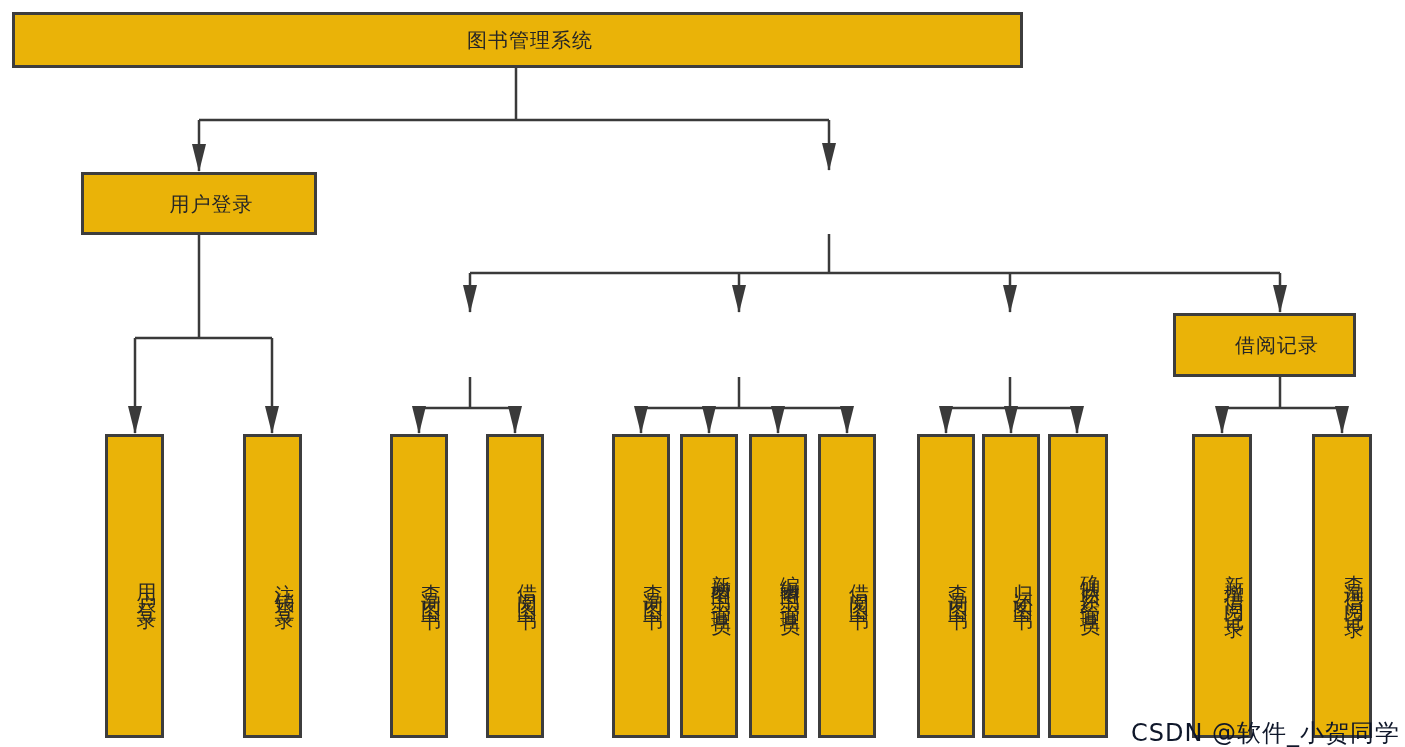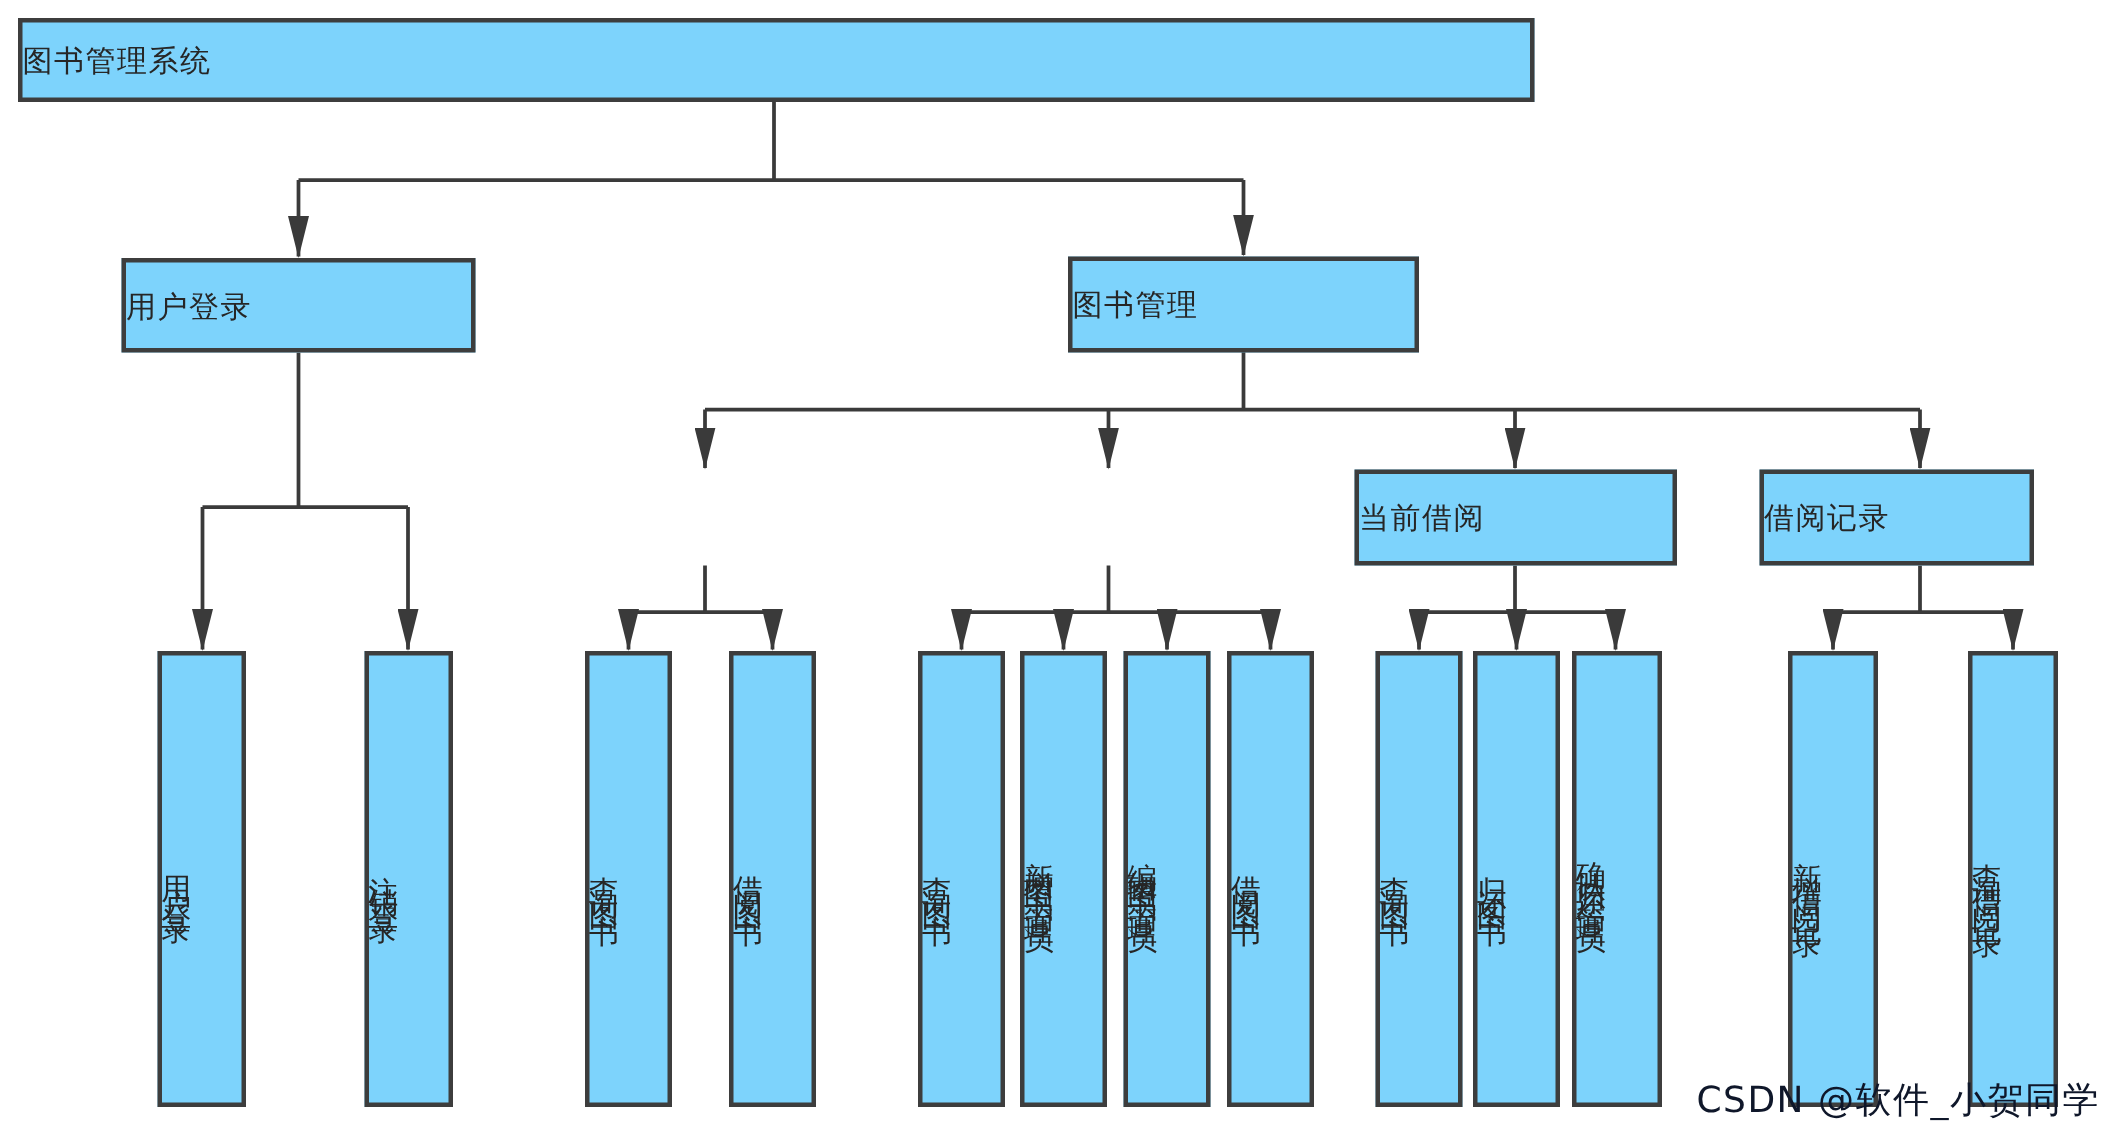--- a/index.html
+++ b/index.html
@@ -18,28 +18,30 @@
   svg.wires {
     position: absolute;
     left: 0; top: 0;
     width: 1405px; height: 747px;
     pointer-events: none;
   }
   .node {
     position: absolute;
     box-sizing: border-box;
     border: 3px solid #3d3d3d;
-    background: #7dd3fc;
+    background: #eab308;
     display: flex;
     align-items: center;
+    justify-content: center;
     color: #262626;
     font-size: 20px;
     letter-spacing: 1px;
     line-height: 1;
     white-space: nowrap;
+    padding-left: 25px;
   }
   .node.leaf {
     top: 434px;
     height: 304px;
     white-space: normal;
   }
   .node.leaf .vtext {
     writing-mode: vertical-rl;
     text-orientation: mixed;
     letter-spacing: 9px;
@@ -114,27 +116,21 @@
     </g>
   </svg>
 
   <div class="node" style="left:12px; top:12px; width:1011px; height:56px;">
     <span>图书管理系统</span>
   </div>
 
   <div class="node" style="left:81px; top:172px; width:236px; height:63px;">
     <span>用户登录</span>
   </div>
-  <div class="node" style="left:712px; top:171px; width:234px; height:64px;">
-    <span>图书管理</span>
-  </div>
 
-  <div class="node" style="left:903px; top:313px; width:215px; height:64px;">
-    <span>当前借阅</span>
-  </div>
   <div class="node" style="left:1173px; top:313px; width:183px; height:64px;">
     <span>借阅记录</span>
   </div>
 
   <div class="node leaf" style="left:105px; width:59px;">
     <span class="vtext">用户登录</span>
   </div>
   <div class="node leaf" style="left:243px; width:59px;">
     <span class="vtext">注销登录</span>
   </div>

